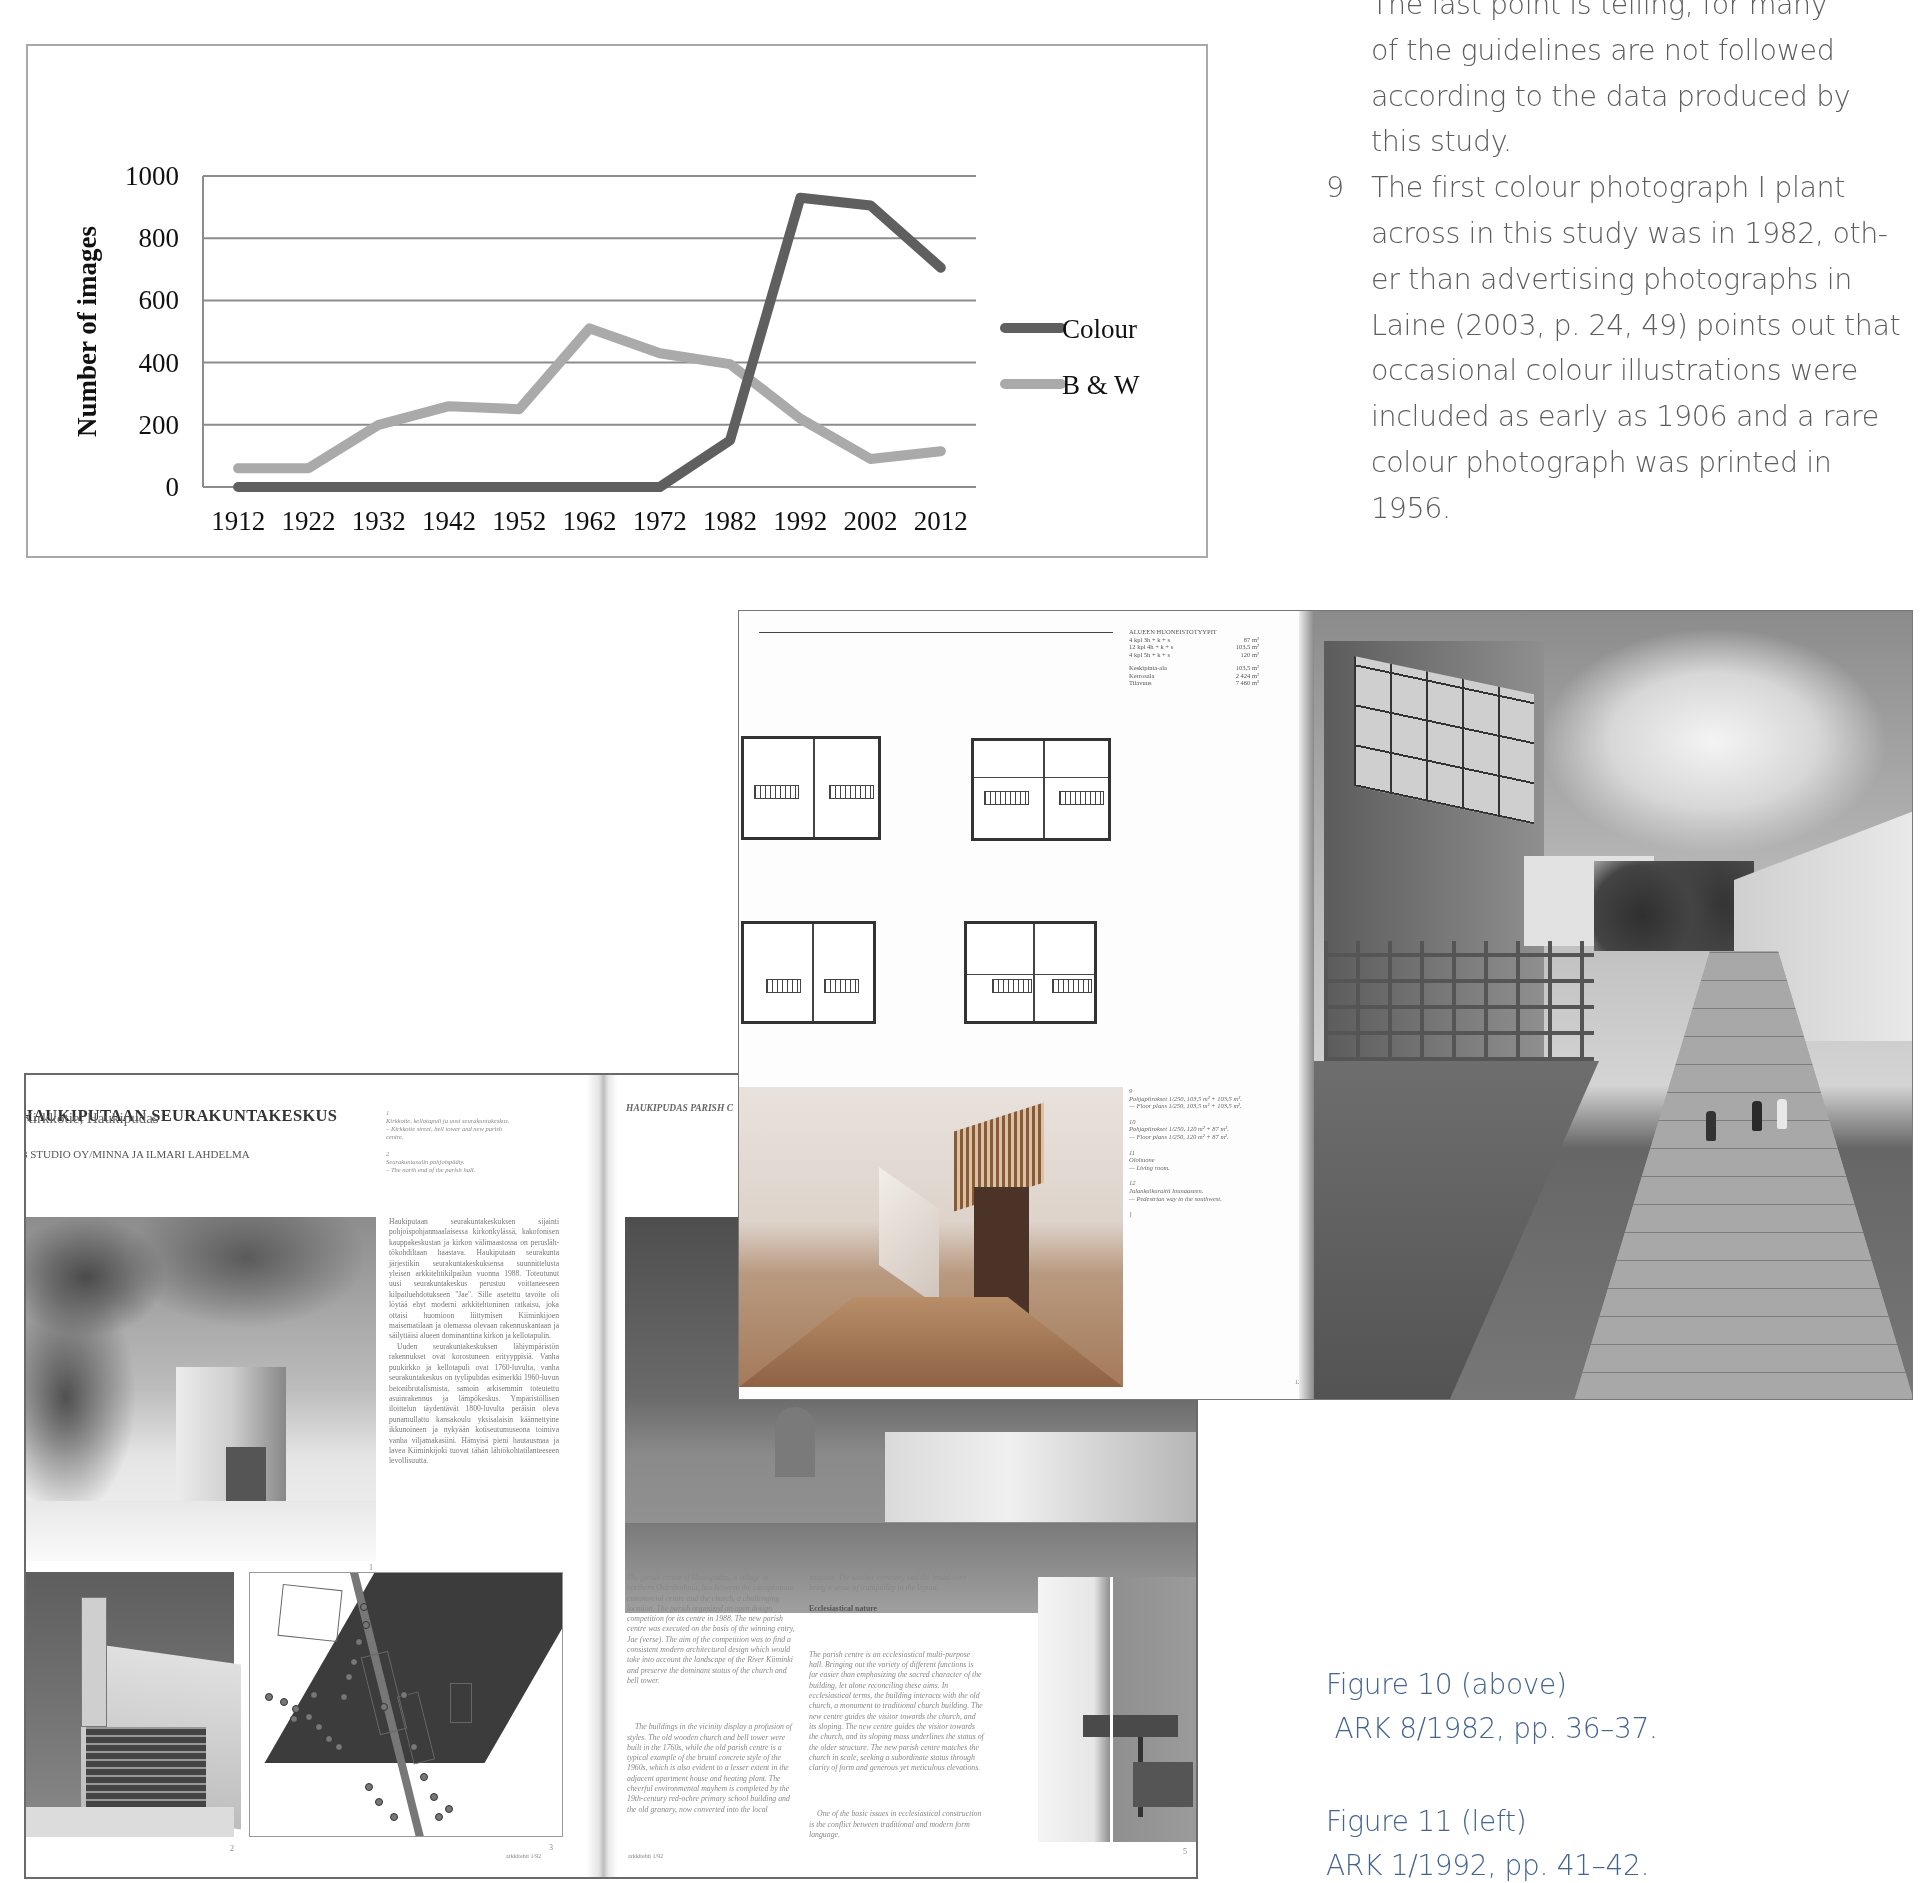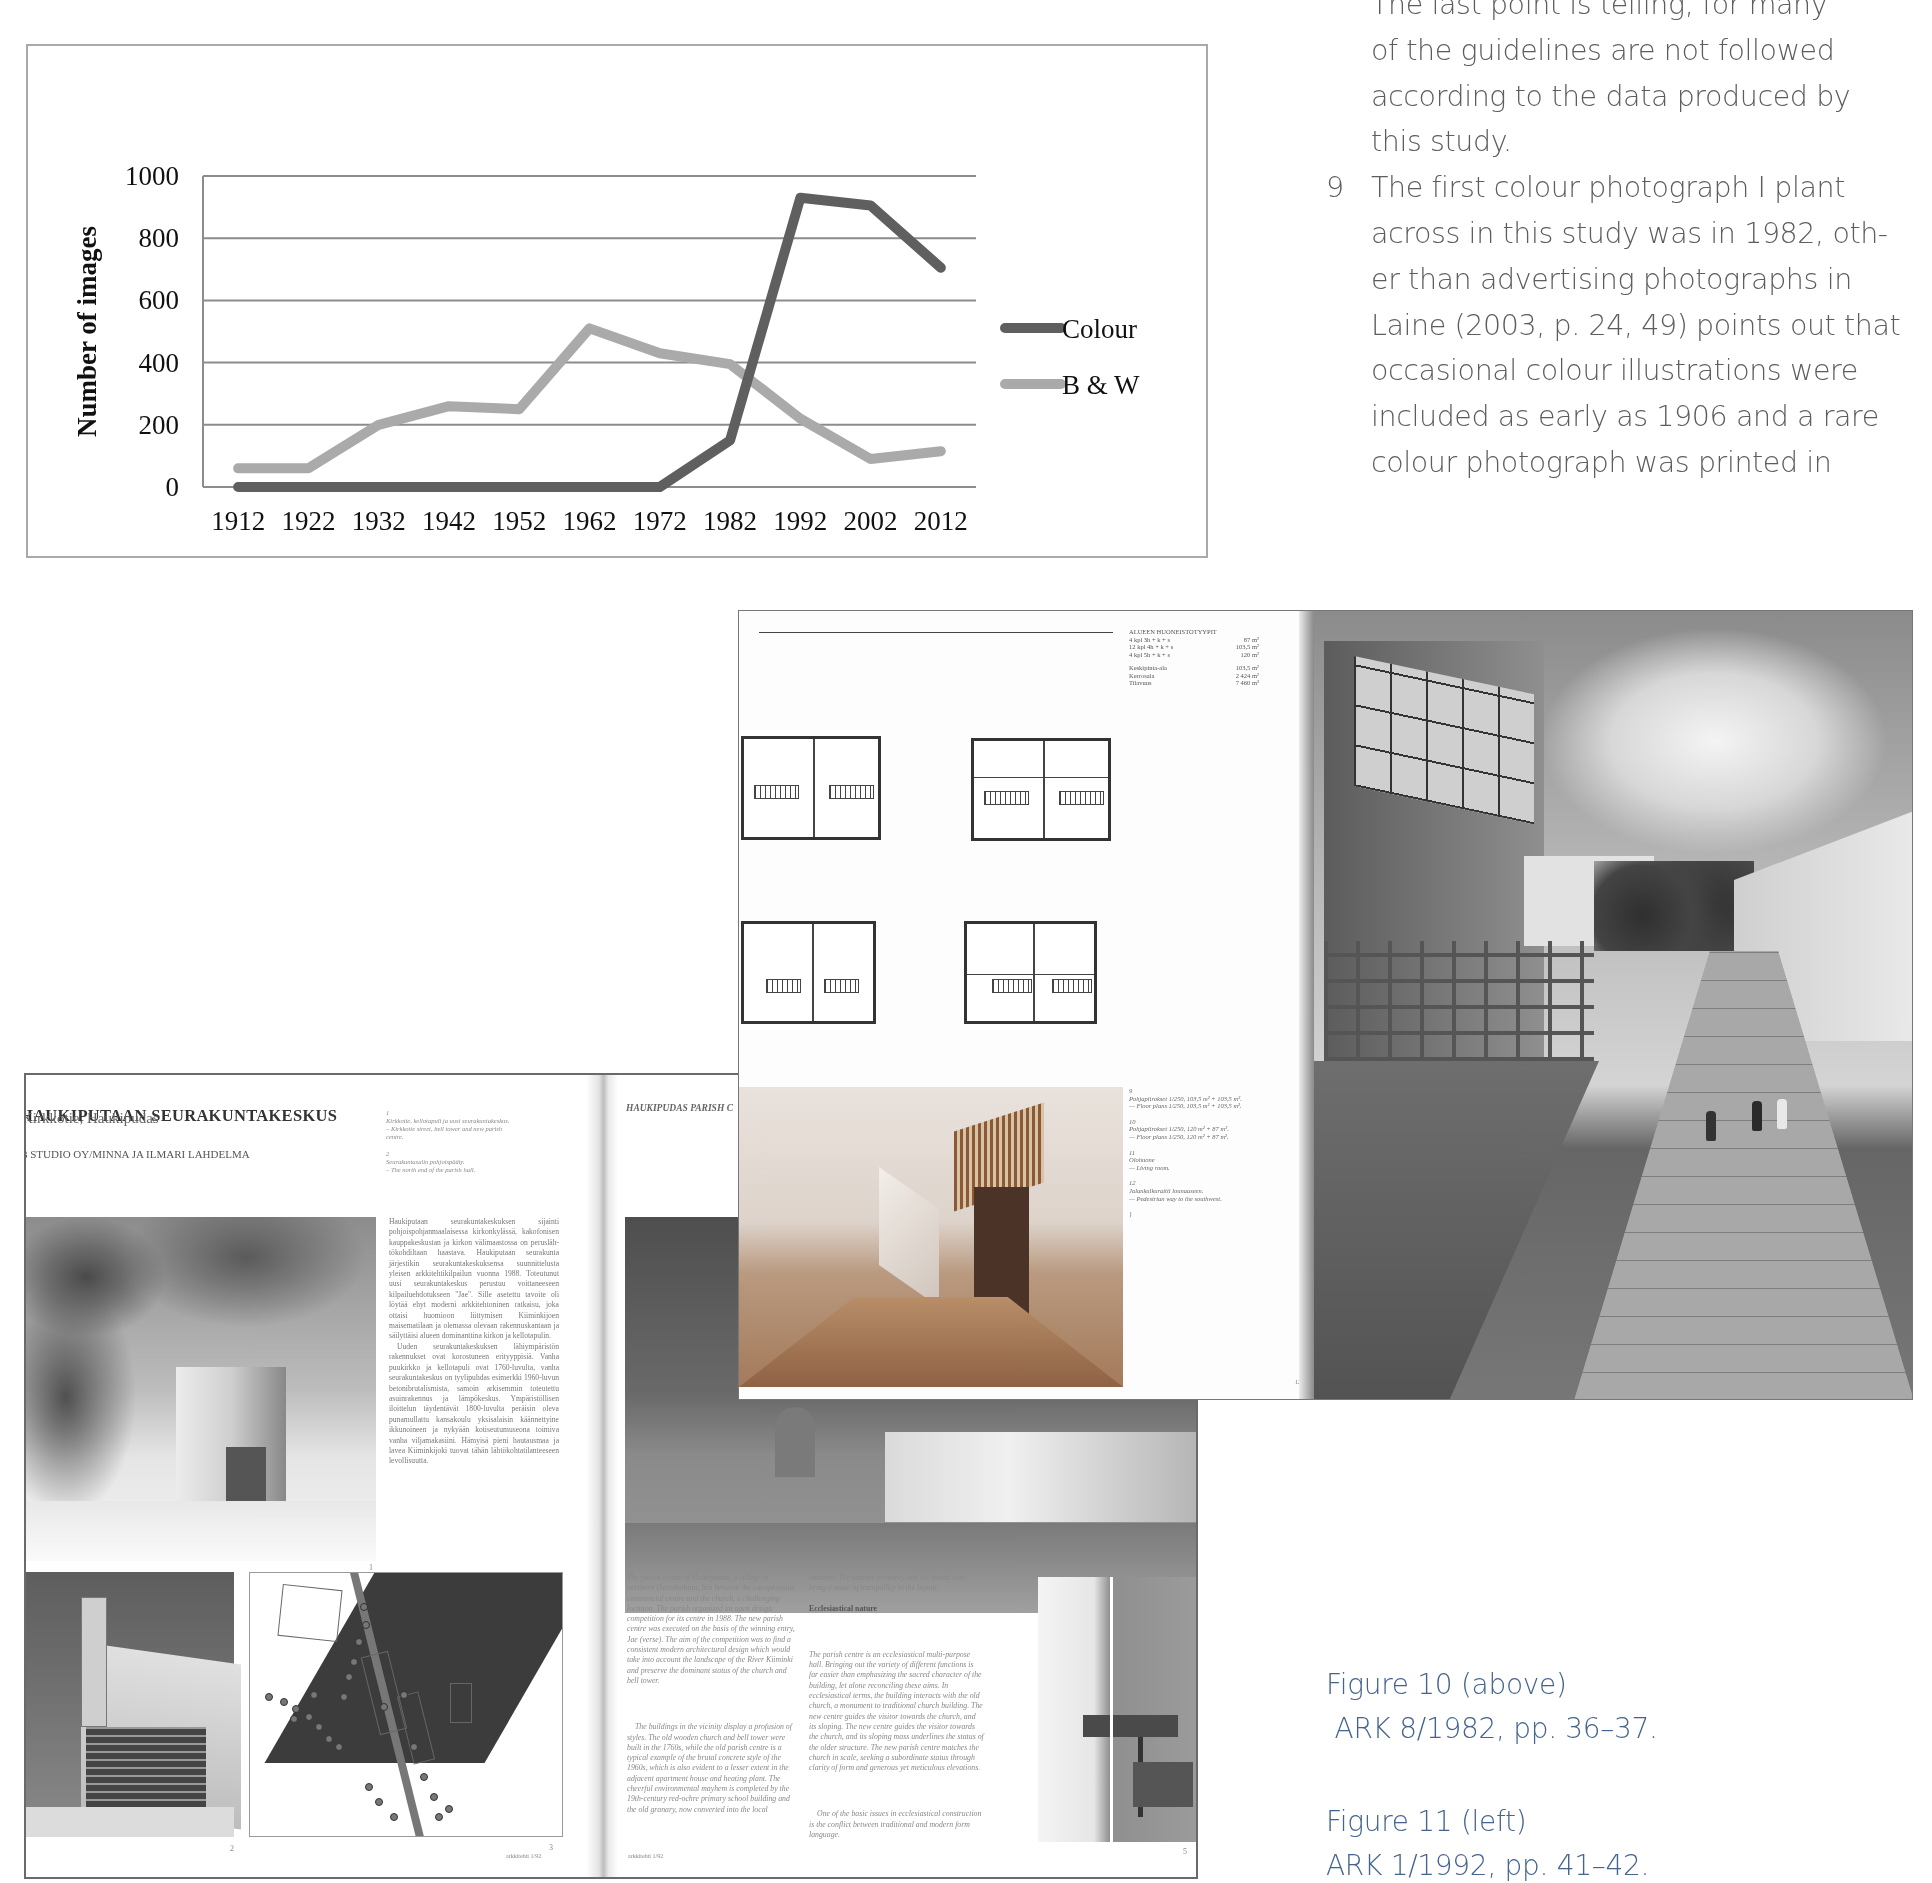--- a/index.html
+++ b/index.html
@@ -210,20 +210,21 @@
   <div class="line">of the guidelines are not followed</div>
   <div class="line">according to the data produced by</div>
   <div class="line">this study.</div>
   <div class="line"><span class="num">9</span><span>The first colour photograph I plant</span></div>
   <div class="line">across in this study was in 1982, oth-</div>
   <div class="line">er than advertising photographs in</div>
   <div class="line">Laine (2003, p. 24, 49) points out that</div>
   <div class="line">occasional colour illustrations were</div>
   <div class="line">included as early as 1906 and a rare</div>
   <div class="line">colour photograph was printed in</div>
+  <div class="line">1956.</div>
 </div>
 
 <div class="fig11">
   <div class="heading">HAUKIPUTAAN SEURAKUNTAKESKUS</div>
   <div class="sub1">Kirkkotie, Haukipudas</div>
   <div class="sub2">3 STUDIO OY/MINNA JA ILMARI LAHDELMA</div>
   <div class="caps">
     <p><span>1</span><br><span>Kirkkotie, kellotapuli ja uusi seurakuntakeskus.</span><br><span>– Kirkkotie street, bell tower and new parish centre.</span></p>
     <p><span>2</span><br><span>Seurakuntasalin pohjoispääty.</span><br><span>– The north end of the parish hall.</span></p>
   </div>

